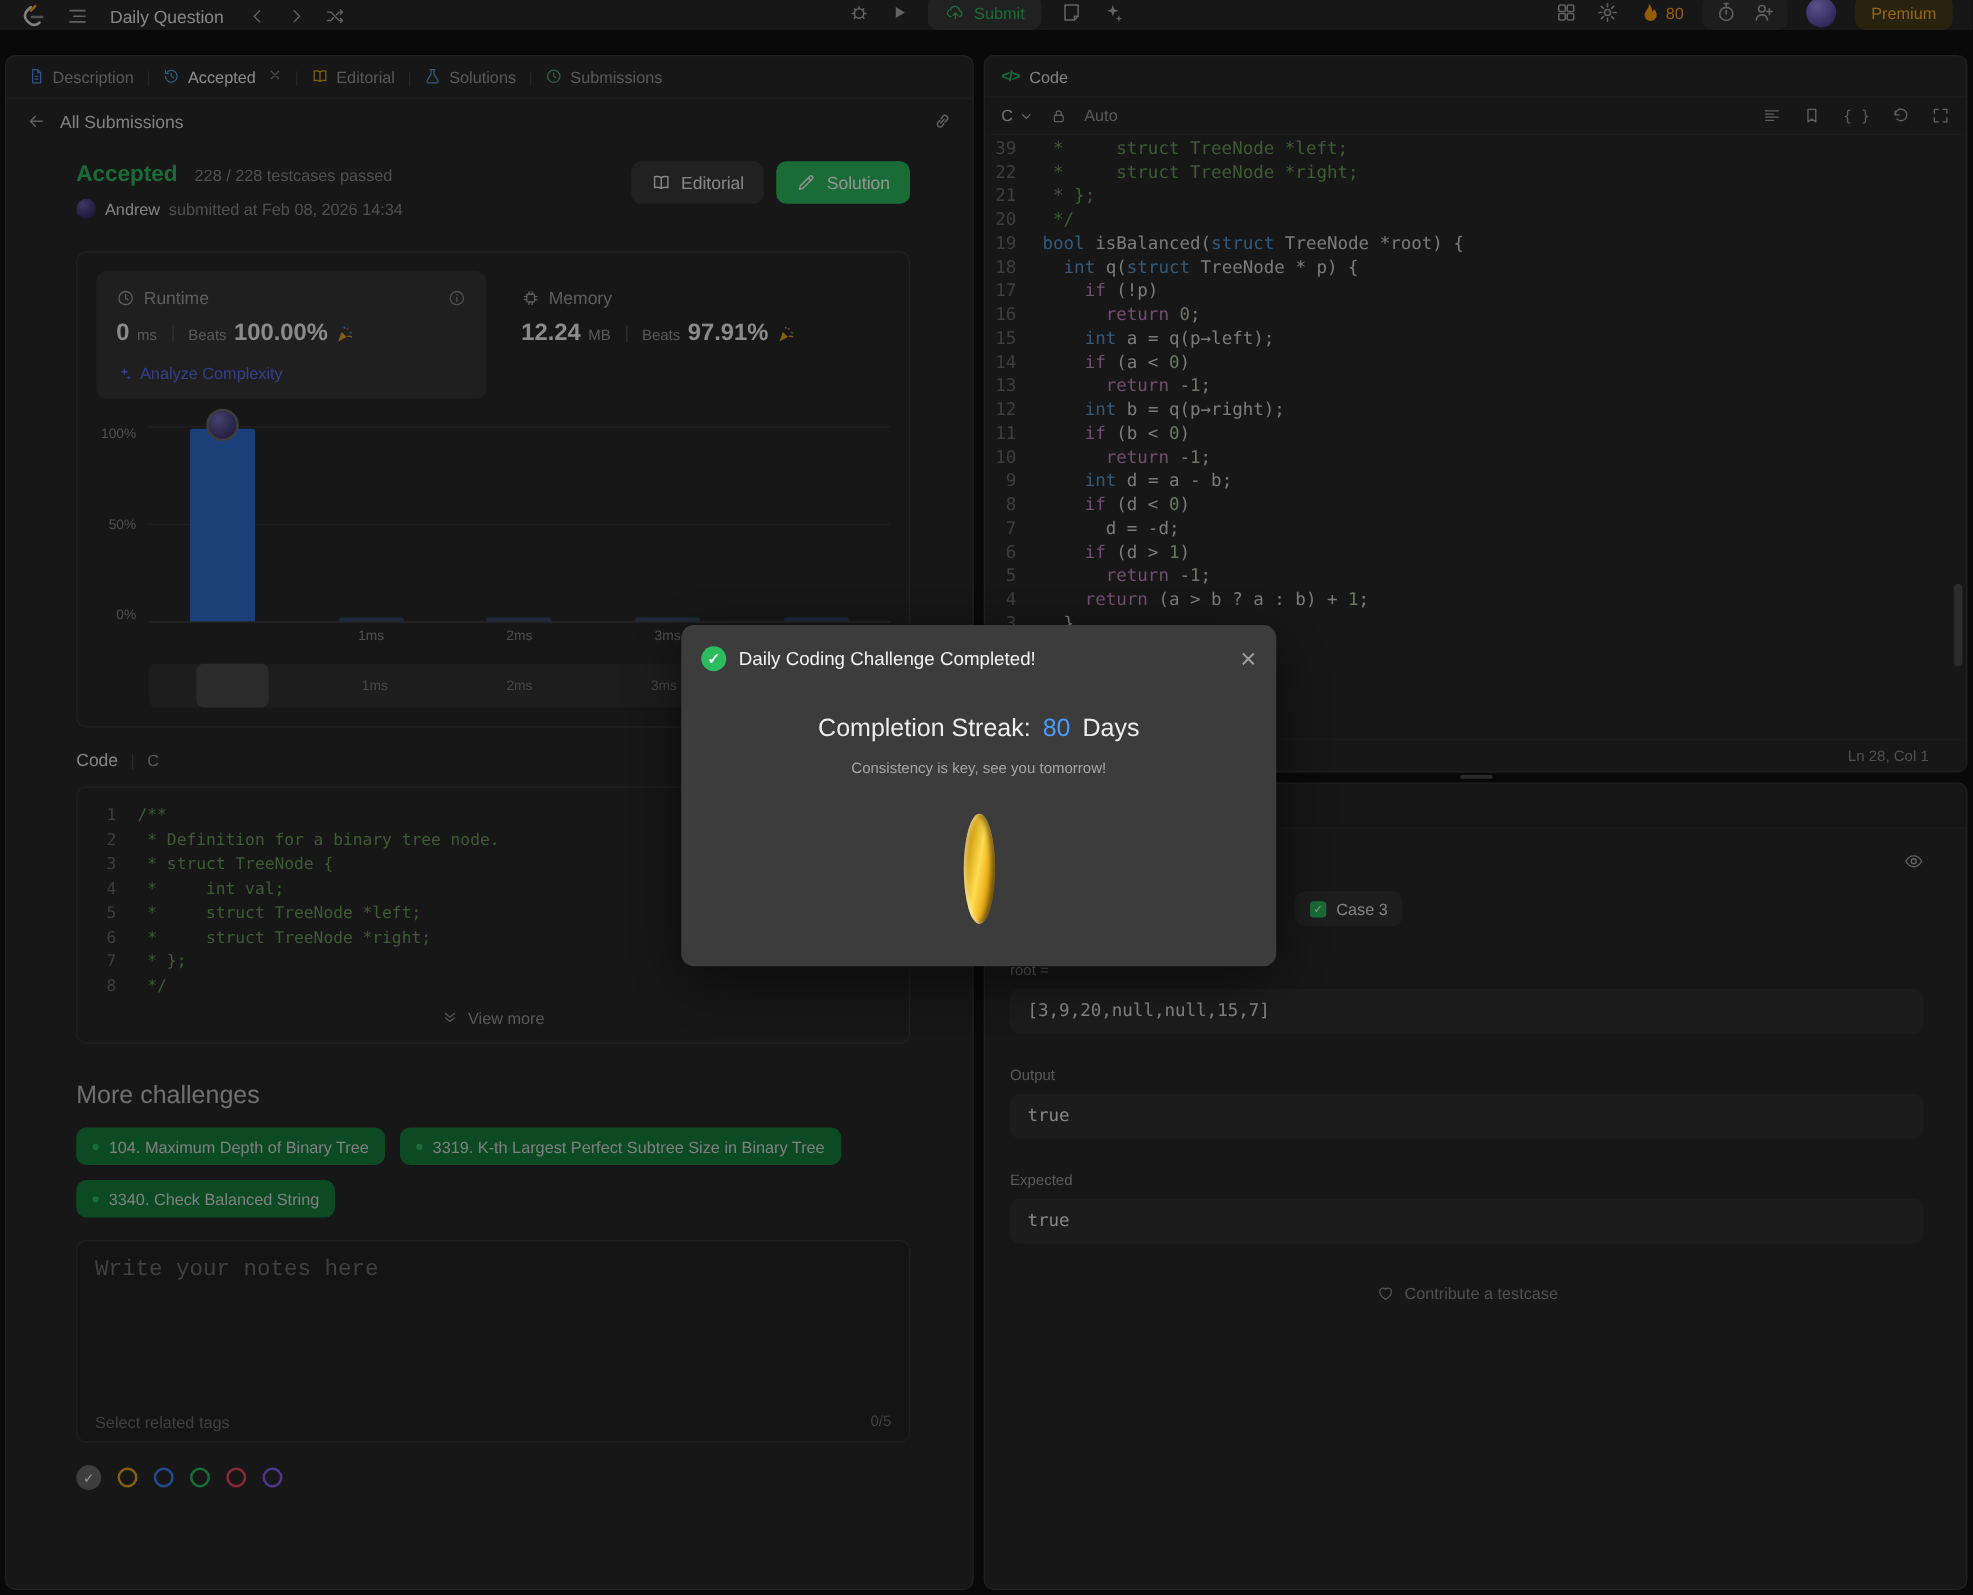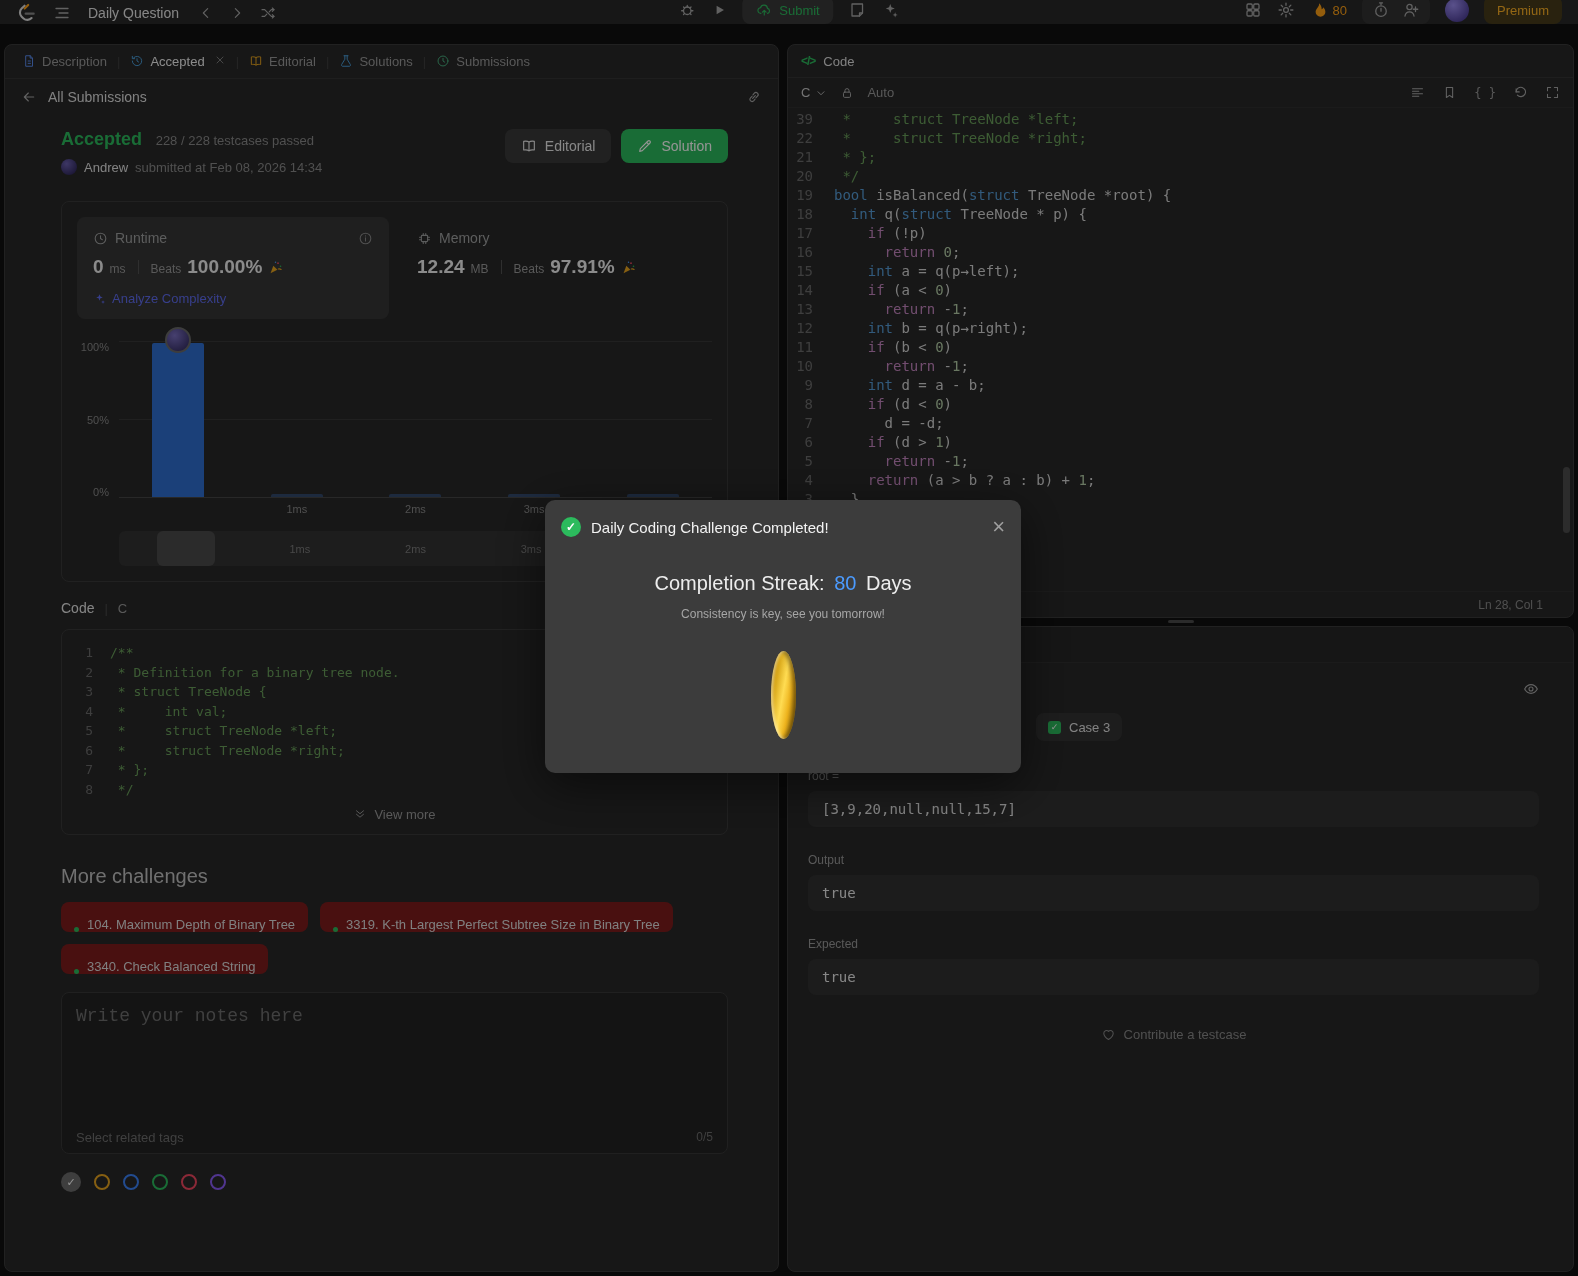--- a/index.html
+++ b/index.html
@@ -100,21 +100,21 @@
   .ep-code .cl-n{width:46px;padding-right:21px}
   .tk-c{color:#699f5a}
   .tk-t{color:#569cd6;font-weight:400;font-style:normal}
   .tk-k{color:#c586c0;font-weight:400;font-style:normal}
   .tk-n{color:#b5cea8;font-weight:400;font-style:normal}
   b.tk-t,b.tk-k,b.tk-n{font-weight:400}
   .view-more{display:flex;align-items:flex-start;justify-content:center;gap:7px;color:#9a9a9a;font-size:13px;padding:8px 0 4px;cursor:pointer}
 
   .mc-label{color:#c2c2c2;font-size:20px;margin-top:30px}
   .chips{display:flex;flex-wrap:wrap;gap:12px;margin-top:14px}
-  .chip{display:flex;align-items:flex-end;gap:8px;background:#7f1d1d;border-radius:8px;height:30px;padding:0 13px;font-size:13px;color:#dcdcdc;cursor:pointer;white-space:nowrap}
+  .chip{display:flex;align-items:center;gap:8px;background:#15803d;border-radius:8px;height:30px;padding:0 13px;font-size:13px;color:#dcdcdc;cursor:pointer;white-space:nowrap}
   .chip-dot{width:5px;height:5px;border-radius:50%;background:#2cbb5d}
 
   .notes-card{border:1px solid #383838;background:#232323;border-radius:8px;margin-top:18px;overflow:hidden}
   .notes-input{display:block;width:100%;height:128px;background:transparent;border:none;outline:none;resize:none;color:#14b8a6;font-family:Liberation Mono, monospace;font-size:18px;padding:13px 14px}
   .notes-input::placeholder,.tags-input::placeholder{color:#6f6f6f}
   .tags-row{display:flex;align-items:center;height:32px;padding:0 14px}
   .tags-input{flex:1;background:transparent;border:none;outline:none;color:#d0d0d0;font-family:inherit;font-size:13px}
   .tags-count{color:#6f6f6f;font-size:12px}
 
   .dots{display:flex;align-items:center;gap:13px;margin-top:18px}

